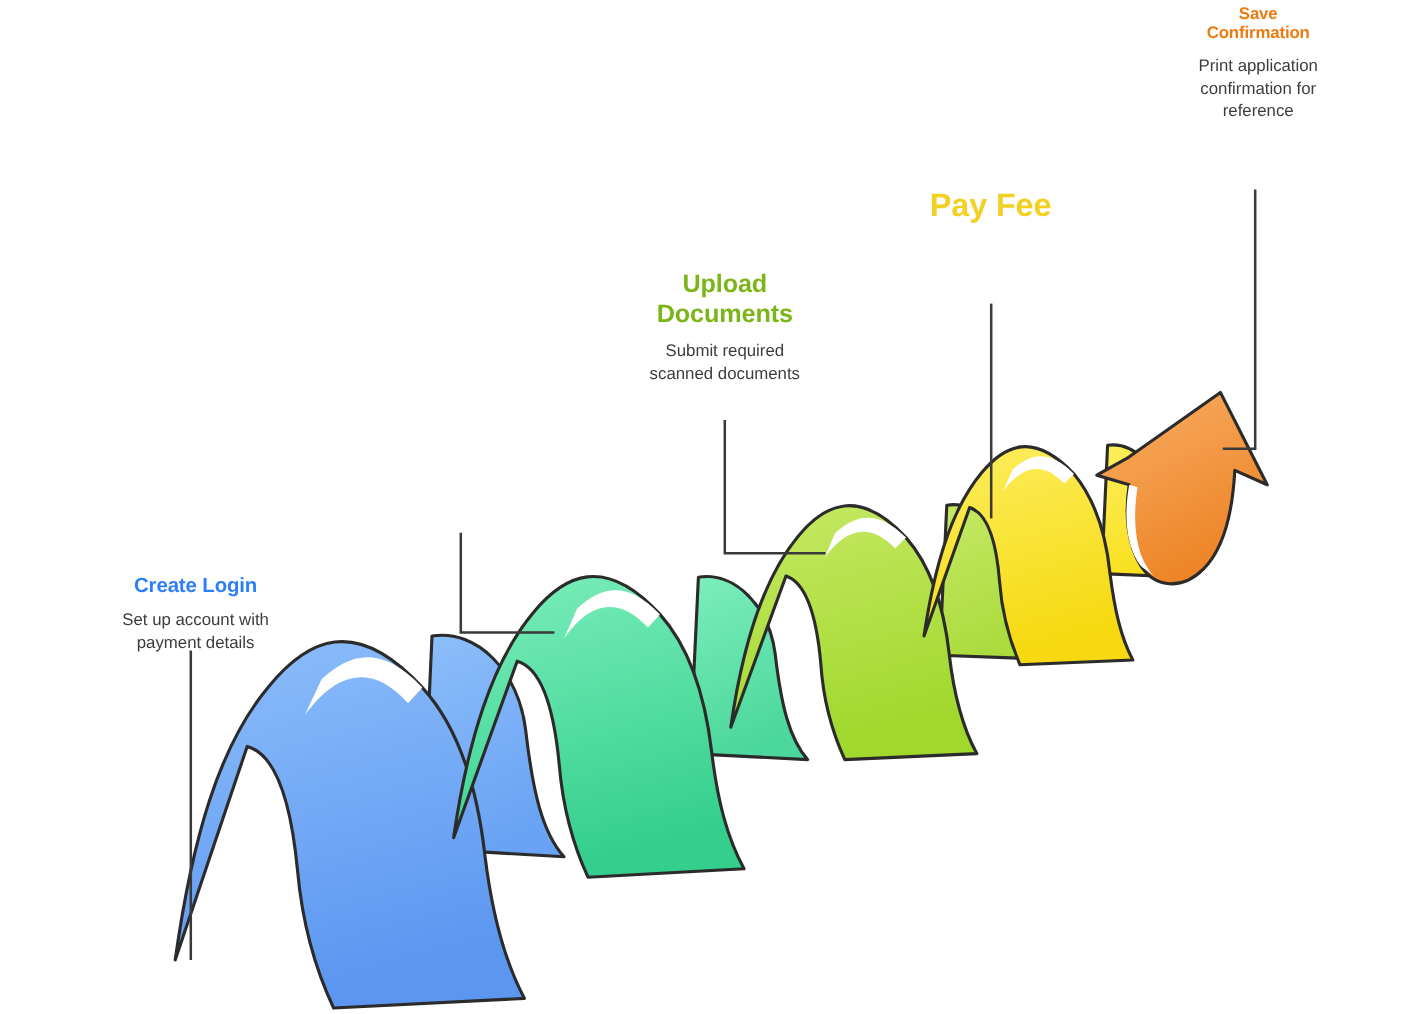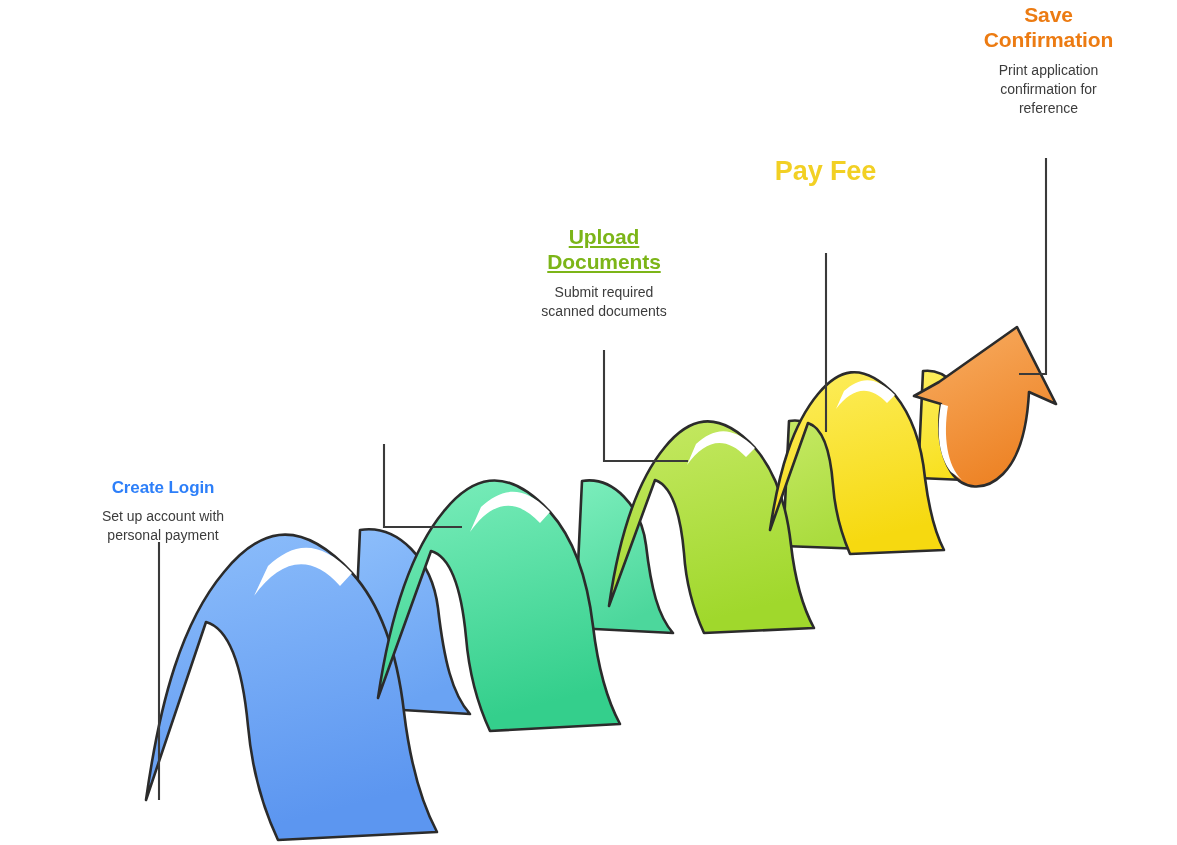--- a/index.html
+++ b/index.html
@@ -33,21 +33,21 @@
   #callout-0{left:40px;  top:446px; width:246px;}
   #callout-1{left:262px; top:350px; width:244px;}
   #callout-2{left:500px; top:225px; width:208px;}
   #callout-3{left:715px; top:156px; width:221px;}
   #callout-4{left:941px; top:3px;   width:215px;}
 
   #callout-0 .title{font-size:17px;margin-top:32px;}
   #callout-1 .title{font-size:21px;}
   #callout-2 .title{font-size:21px;}
   #callout-3 .title{font-size:27px;}
-  #callout-4 .title{font-size:21px;}
+  #callout-4 .title{font-size:14px;}
 </style>
 </head>
 <body>
 
 <div id="stage">
 
   <svg id="ribbon" viewBox="0 0 1177 845" xmlns="http://www.w3.org/2000/svg">
     <defs>
       <linearGradient id="gBlue" x1="0" y1="0" x2="0.25" y2="1">
         <stop offset="0%" stop-color="#8dbefb"></stop>
@@ -155,26 +155,26 @@
       <path d="M384 444 L384 527 L462 527"></path>
       <path d="M604 350 L604 461 L688 461"></path>
       <path d="M826 253 L826 432"></path>
       <path d="M1046 158 L1046 374 L1019 374"></path>
     </g>
   </svg>
 
   <div class="callout" id="callout-0">
     <div class="title" style="color: rgb(45, 127, 249);">Create Login</div>
     <div class="desc">Set up account with
-personal payment</div>
+payment details</div>
   </div>
 
 
   <div class="callout" id="callout-2">
-    <div class="title" style="color: rgb(124, 181, 24); text-decoration: underline;">Upload
+    <div class="title" style="color: rgb(124, 181, 24);">Upload
 Documents</div>
     <div class="desc">Submit required
 scanned documents</div>
   </div>
 
   <div class="callout" id="callout-3">
     <div class="title" style="color: rgb(242, 208, 36);">Pay Fee</div>
   </div>
 
   <div class="callout" id="callout-4">

